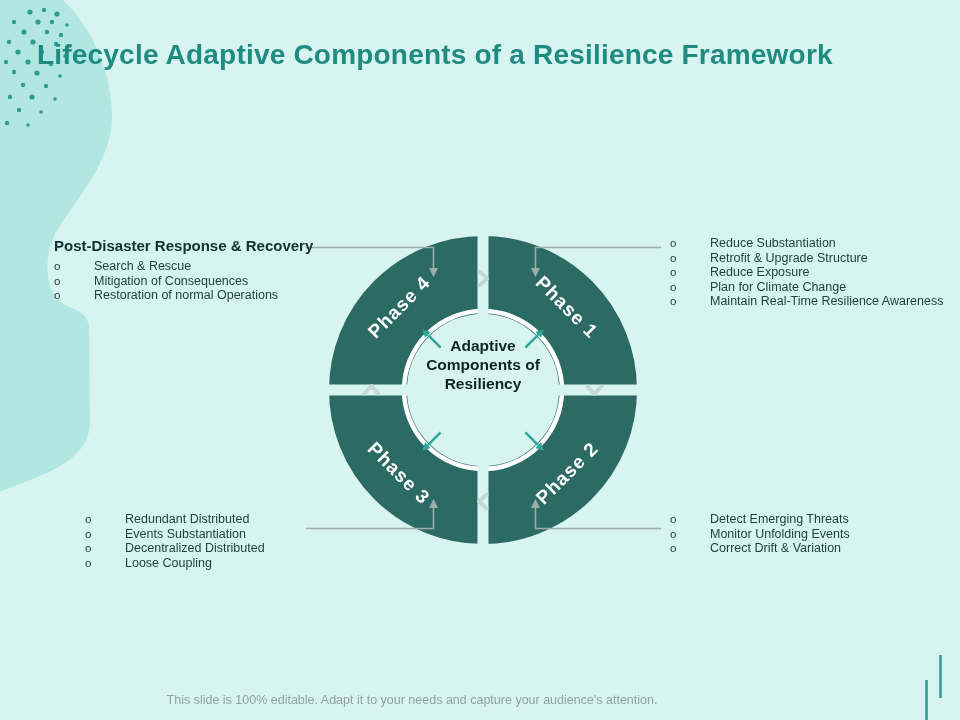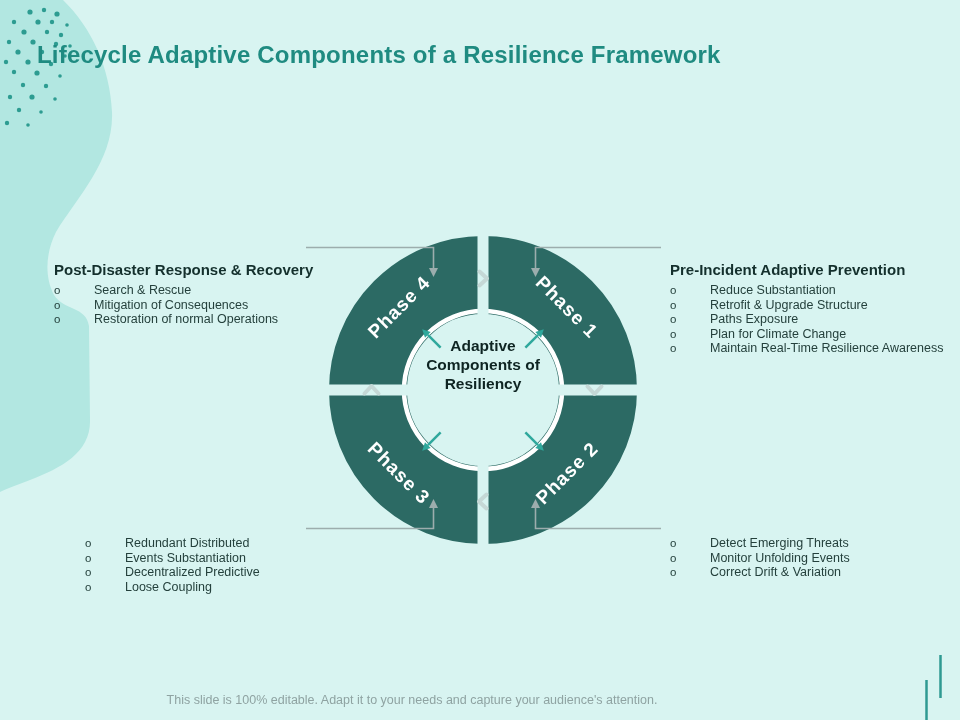--- a/index.html
+++ b/index.html
@@ -9,24 +9,24 @@
     width:960px; height:720px;
     background:#d8f4f1;
     font-family:"Liberation Sans", sans-serif;
     overflow:hidden;
   }
   .bg-svg, .diagram-svg {
     position:absolute; left:0; top:0; width:960px; height:720px;
   }
   .slide-title {
     position:absolute; left:37px; top:38px; width:890px;
-    font-size:24px; font-weight:bold; line-height:34px;
+    font-size:28px; font-weight:bold; line-height:34px;
     color:#1f8b81; letter-spacing:0.2px;
   }
-  .text-block { position:absolute;margin-top:24px; }
+  .text-block { position:absolute; }
   .text-block h3 {
     font-size:15px; line-height:19px; font-weight:bold;
     color:#14302d; margin-bottom:4px;
   }
   .text-block ul { list-style:none; }
   .text-block li {
     display:flex; align-items:baseline;
     font-size:12.5px; line-height:14.6px; color:#24403c;
   }
   .text-block li .marker {
@@ -165,33 +165,32 @@
         <span>Mitigation of Consequences</span>
       </li>
     <li>
         <span class="marker">o</span>
         <span>Restoration of normal Operations</span>
       </li>
   </ul>
 </div>
 
 <div class="text-block block-tr">
-  <h3>Pre-Incident Adaptive Prevention</h3>
   <ul>
     <li>
         <span class="marker">o</span>
         <span>Reduce Substantiation</span>
       </li>
     <li>
         <span class="marker">o</span>
         <span>Retrofit &amp; Upgrade Structure</span>
       </li>
     <li>
         <span class="marker">o</span>
-        <span>Paths Exposure</span>
+        <span>Reduce Exposure</span>
       </li>
     <li>
         <span class="marker">o</span>
         <span>Plan for Climate Change</span>
       </li>
     <li>
         <span class="marker">o</span>
         <span>Maintain Real-Time Resilience Awareness</span>
       </li>
   </ul>
@@ -202,21 +201,21 @@
     <li>
         <span class="marker">o</span>
         <span>Redundant Distributed</span>
       </li>
     <li>
         <span class="marker">o</span>
         <span>Events Substantiation</span>
       </li>
     <li>
         <span class="marker">o</span>
-        <span>Decentralized Predictive</span>
+        <span>Decentralized Distributed</span>
       </li>
     <li>
         <span class="marker">o</span>
         <span>Loose Coupling</span>
       </li>
   </ul>
 </div>
 
 <div class="text-block block-br">
   <ul>

